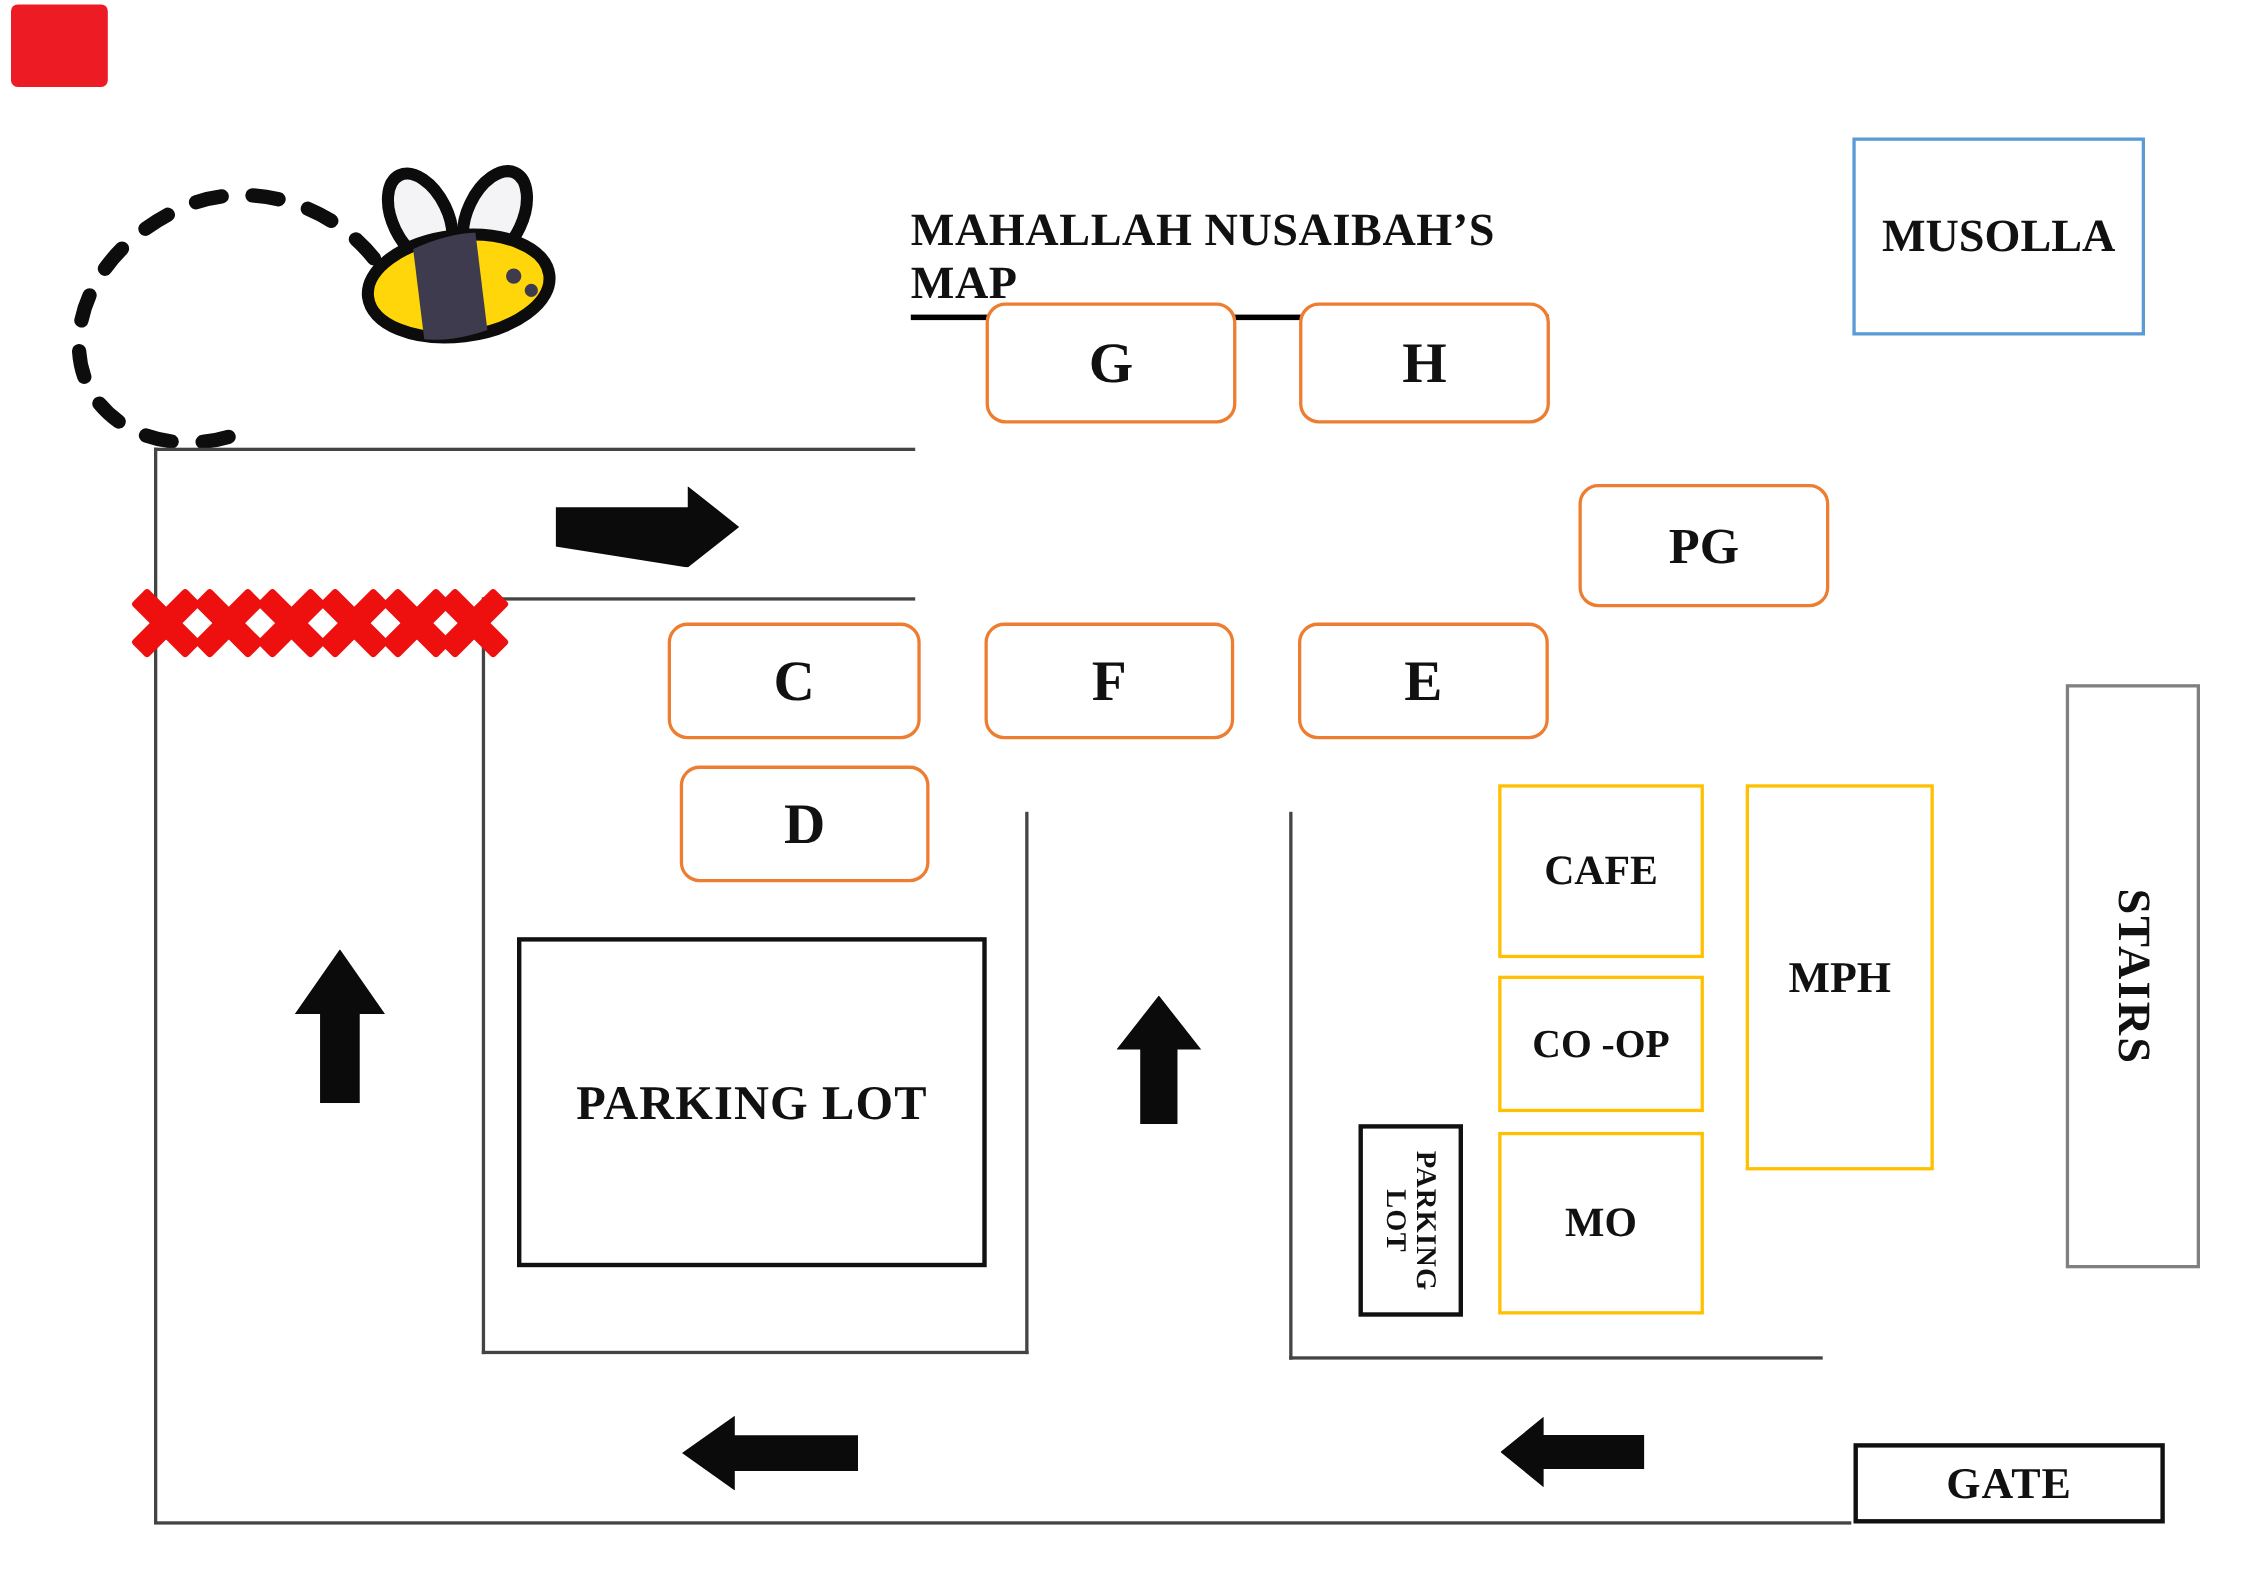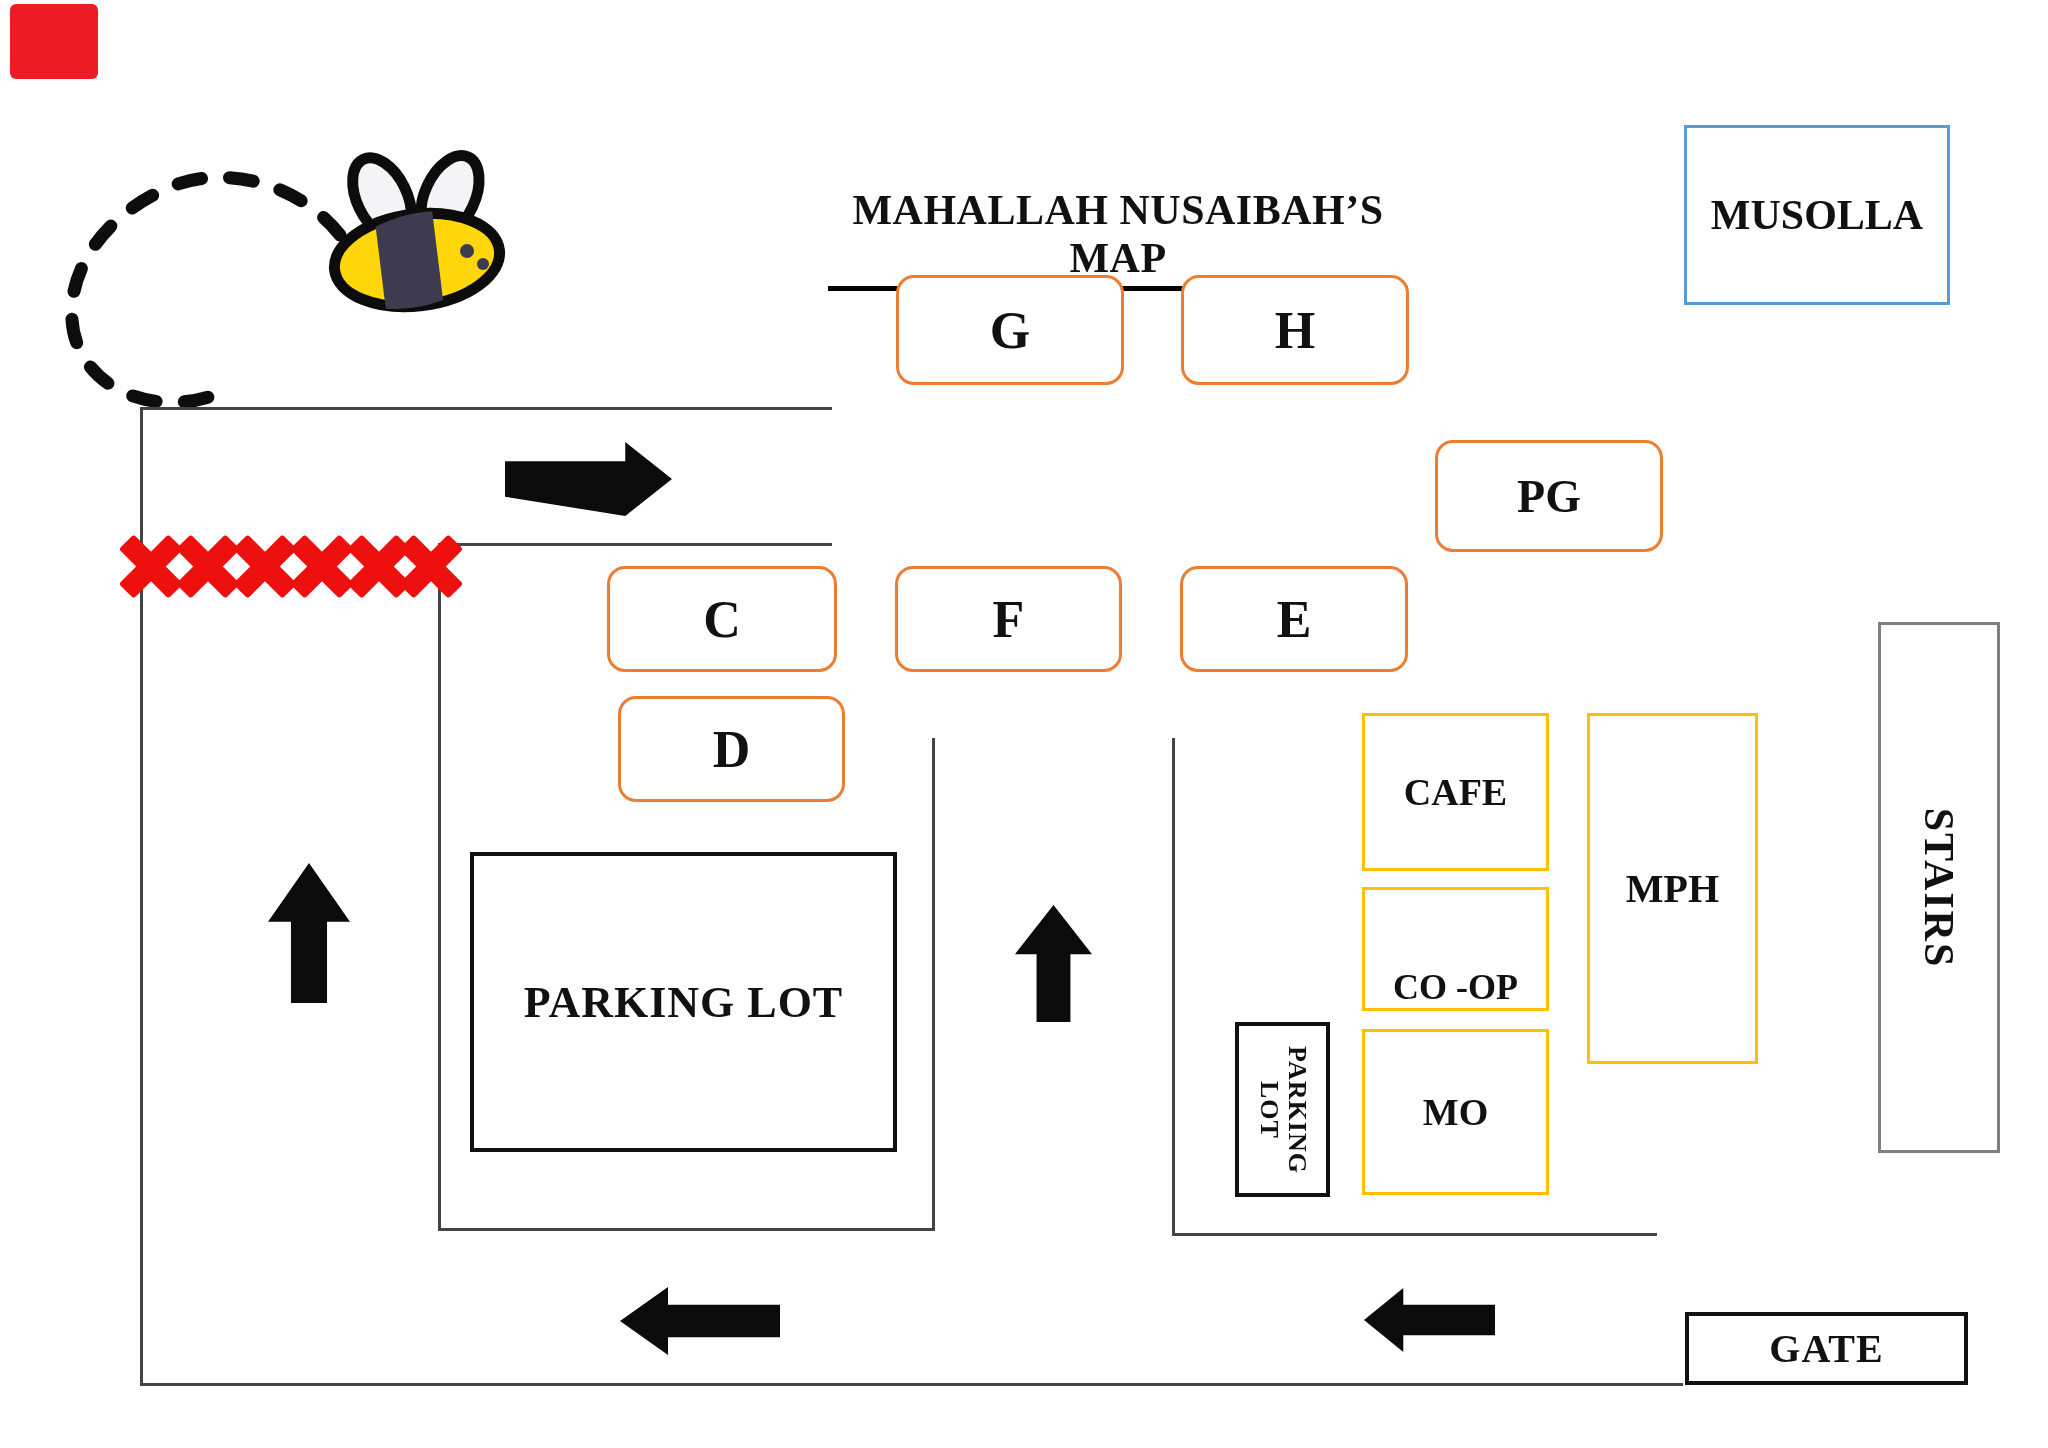--- a/index.html
+++ b/index.html
@@ -15,21 +15,21 @@
   .grayb{border:3px solid #A6A6A6;font-size:40px;letter-spacing:1px;}
   .blackb{border:4px solid #111;}
   .stairsb{border:3px solid #808080;}
   .rot{position:absolute;left:50%;top:50%;transform:translate(-50%,-50%) rotate(90deg);
        display:flex;align-items:center;justify-content:center;font-weight:bold;line-height:1.05;}
   .line{position:absolute;background:#444;}
   .arrow{position:absolute;background:#0b0b0b;}
   .arrow.right{clip-path:polygon(0 26%,72% 26%,72% 0,100% 50%,72% 100%,0 74%);}
   .arrow.up{clip-path:polygon(50% 0,100% 42%,72% 42%,72% 100%,28% 100%,28% 42%,0 42%);}
   .arrow.left{clip-path:polygon(0 50%,30% 0,30% 26%,100% 26%,100% 74%,30% 74%,30% 100%);}
-  #title-wrap{position:absolute;left:828px;top:186px;width:580px;text-align:center;}
+  #title-wrap{position:absolute;left:828px;top:186px;width:580px;text-align:left;}
   #title{display:inline-block;font-size:42px;font-weight:bold;border-bottom:5px solid #000;
          padding-bottom:4px;letter-spacing:0.5px;}
   #red-block{position:absolute;left:10px;top:4px;width:88px;height:75px;background:#ED1C24;border-radius:6px;}
   #blocked-row{position:absolute;left:118px;top:533px;width:360px;height:66px;}
   .xmark{position:absolute;width:66px;height:66px;top:0;}
   .xmark::before,.xmark::after{content:"";position:absolute;left:-2px;top:23px;width:70px;height:21px;
       background:#EE0F0F;border-radius:3px;}
   .xmark::before{transform:rotate(45deg);}
   .xmark::after{transform:rotate(-45deg);}
   
@@ -38,21 +38,21 @@
   #g{left:896px;top:275px;width:228px;height:110px;}
   #h{left:1181px;top:275px;width:228px;height:110px;}
   #assembly{left:893px;top:408px;width:515px;height:132px;}
   #pg{left:1435px;top:440px;width:228px;height:112px;font-size:46px;}
   #c{left:607px;top:566px;width:230px;height:106px;}
   #f{left:895px;top:566px;width:227px;height:106px;}
   #e{left:1180px;top:566px;width:228px;height:106px;}
   #d{left:618px;top:696px;width:227px;height:106px;}
   #parking-big{left:470px;top:852px;width:427px;height:300px;font-size:44px;letter-spacing:1px;}
   #cafe{left:1362px;top:713px;width:187px;height:158px;}
-  #coop{left:1362px;top:887px;width:187px;height:124px;font-size:36px;align-items:flex-end;}
+  #coop{left:1362px;top:887px;width:187px;height:124px;font-size:36px;}
   #mo{left:1362px;top:1029px;width:187px;height:166px;}
   #mph{left:1587px;top:713px;width:171px;height:351px;font-size:40px;}
   #parking-small{left:1235px;top:1022px;width:95px;height:175px;}
   #parking-small .rot{width:175px;height:95px;font-size:26px;letter-spacing:1px;}
   #stairs{left:1878px;top:622px;width:122px;height:531px;}
   #stairs .rot{width:531px;height:122px;font-size:42px;letter-spacing:2px;}
   #gate{left:1685px;top:1312px;width:283px;height:73px;font-size:40px;letter-spacing:1px;}
   
   #rl-v-outer{left:140px;top:407px;width:3px;height:978px;}
   #rl-h-top{left:140px;top:407px;width:692px;height:3px;}

